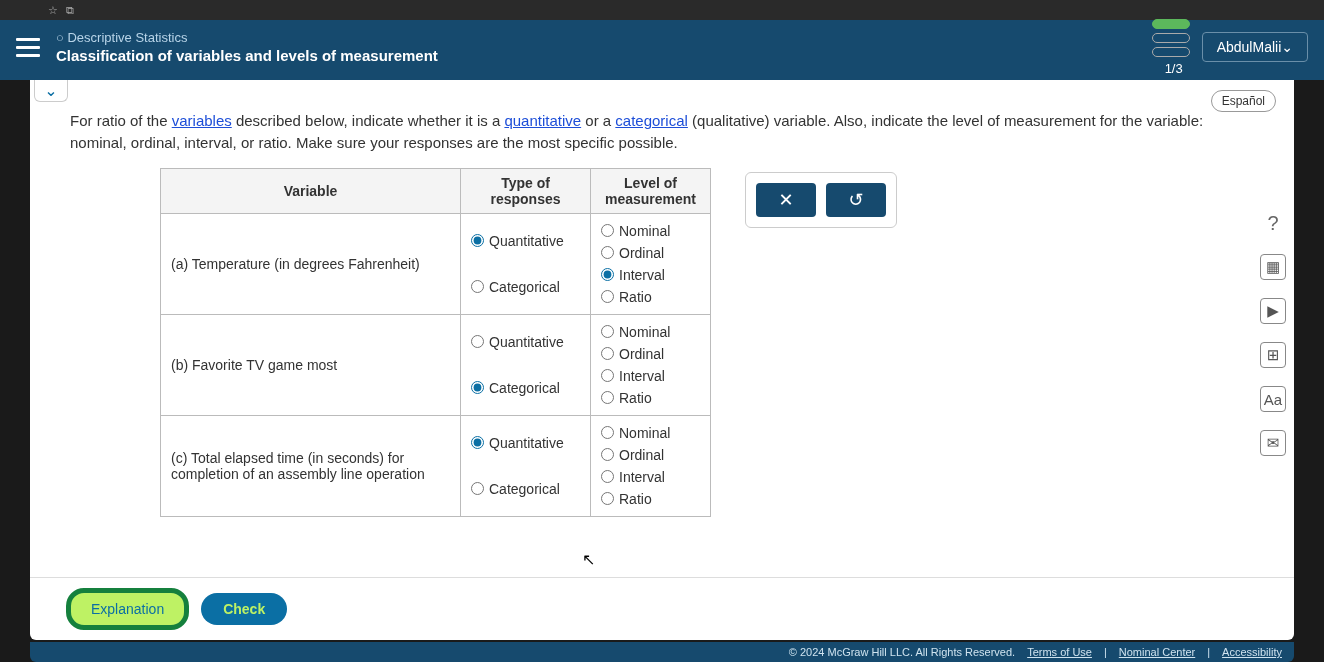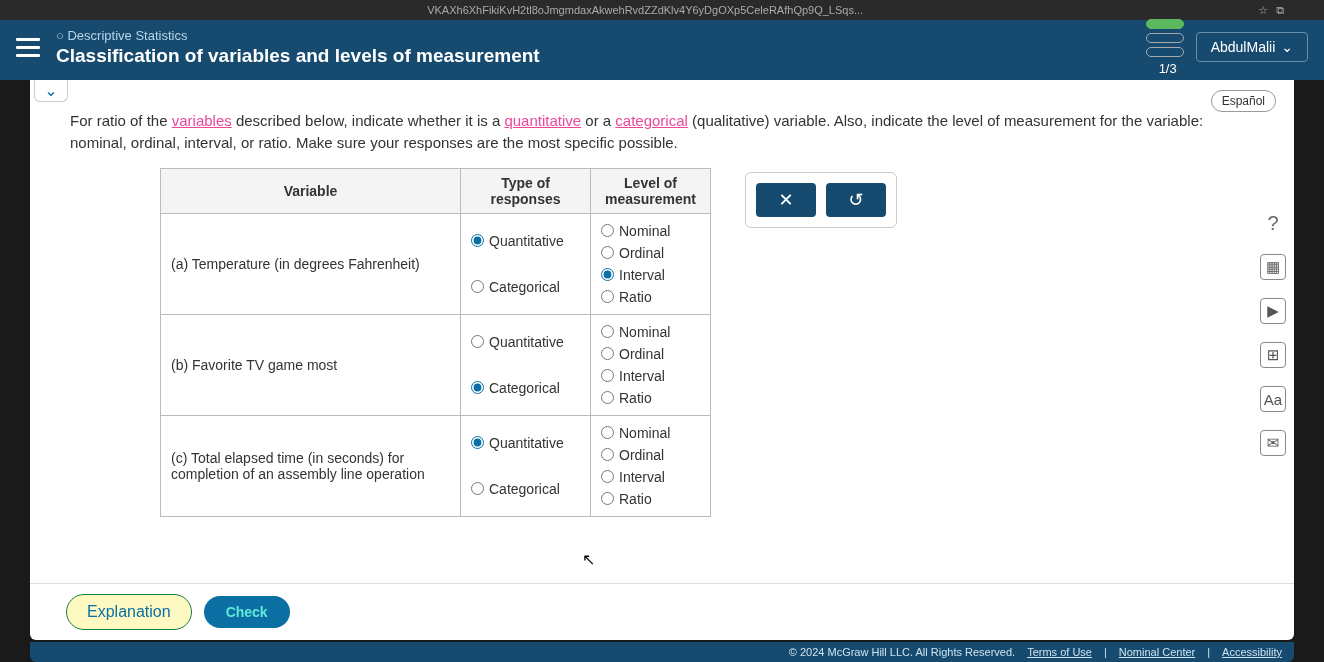--- a/index.html
+++ b/index.html
@@ -38,34 +38,33 @@
   margin-right: 16px;
   display: flex;
   flex-direction: column;
   justify-content: space-around;
   cursor: pointer;
 }
 .hamburger span { display:block; height:3px; background:#fff; border-radius:1px; }
 .header-titles { flex: 1; }
 .header-sub { font-size: 13px; color: #b8d4e8; }
 .header-sub::before { content:"○ "; }
-.header-main { font-size: 19px; font-weight: bold; margin-top: 2px; }
+.header-main { font-size: 15px; font-weight: bold; margin-top: 2px; }
 .header-right { display:flex; align-items:center; gap:12px; }
 .progress-segments { display:flex; gap:4px; align-items:center;flex-direction:column; }
 .seg { width:38px; height:10px; border:1px solid #aaa; border-radius:5px; }
 .seg.filled { background:#5cb85c; border-color:#5cb85c; }
 .progress-text { font-size:13px; margin-left:6px; }
 .user-chip {
   border:1px solid #6a8fa9;
   border-radius:4px;
   padding:6px 14px;
   font-size:14px;
   display:flex;
   align-items:center;
-  gap:6px;
   cursor:pointer;
 }
 .content-wrap {
   background:#fff;
   margin: 0 30px;
   height: 560px;
   position:relative;
   border-radius: 0 0 6px 6px;
 }
 .collapse-tab {
@@ -92,21 +91,21 @@
   font-size:12px;
   color:#333;
   cursor:pointer;
 }
 .instructions {
   padding: 30px 40px 14px 40px;
   font-size:15px;
   color:#333;
   line-height:1.45;
 }
-.instructions a { color:#ec4899; text-decoration:underline; }
+.instructions a { color:#1d4ed8; text-decoration:underline; }
 .table-area {
   padding: 0 40px 0 130px;
   display:flex;
   align-items:flex-start;
   gap:34px;
 }
 table {
   border-collapse:collapse;
   font-size:14px;
   color:#333;
@@ -168,32 +167,32 @@
 .bottom-bar {
   position:absolute;
   bottom:0; left:0; right:0;
   padding:10px 18px 10px 36px;
   display:flex;
   align-items:center;
   gap:12px;
   border-top:1px solid #ddd;
 }
 .btn-outline {
-  border:1px solid #15803d;
+  border:5px solid #15803d;
   color:#0b6fa4;
-  background:#fef9c3;
+  background:#bef264;
   border-radius:18px;
   padding:8px 20px;
-  font-size:16px;
+  font-size:14px;
   cursor:pointer;
 }
 .btn-filled {
   border:none;
   background:#0b6fa4;
-  color:#5eead4;
+  color:#bef264;
   border-radius:18px;
   padding:8px 22px;
   font-size:14px;
   font-weight:bold;
   cursor:pointer;
 }
 .footer-strip {
   position:absolute;
   bottom:0; left:30px; right:30px;
   height:20px;
@@ -214,21 +213,20 @@
   top:470px;
   font-size:16px;
   color:#000;
   pointer-events:none;
 }
 </style>
 </head>
 <body>
 
 <div class="browser-bar">
-  <span class="url">VKAXh6XhFikiKvH2tl8oJmgmdaxAkwehRvdZZdKlv4Y6yDgOXp5CeleRAfhQp9Q_LSqs...</span>
   <span class="star">☆</span>
   <span class="puzzle">⧉</span>
 </div>
 
 <div class="header">
   <div class="hamburger">
       <span></span>
       <span></span>
       <span></span>
     </div>

